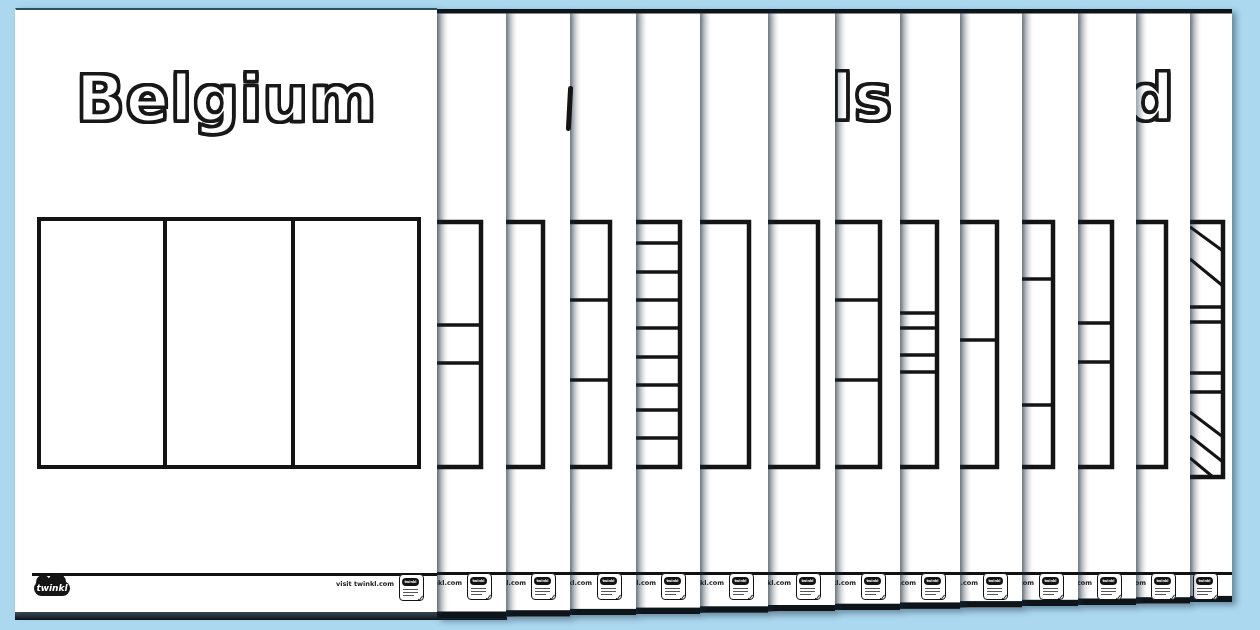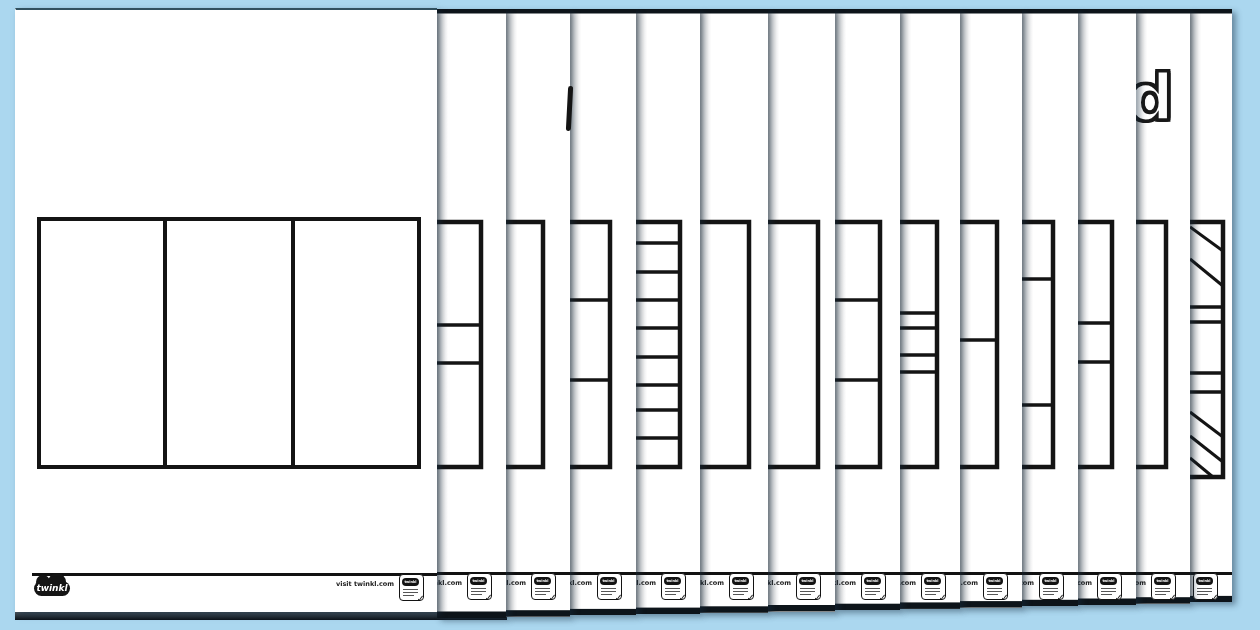--- a/index.html
+++ b/index.html
@@ -185,20 +185,21 @@
         </div>
       </div>
       <div class="strip" style="left: 835px; top: 9px; width: 65px; height: 601.2px; z-index: 183;">
         <svg width="65" height="601.2" class="fsvg">
           <rect x="0" y="0" width="65" height="4.5" fill="#0d141a"></rect>
           <rect x="0" y="594.7" width="65" height="6.5" fill="#0d141a"></rect>
           <rect x="-12" y="213" width="57" height="245" fill="none" stroke="#141414" stroke-width="4.5"></rect>
           <line x1="-6" y1="291" x2="43" y2="291" stroke="#141414" stroke-width="3.5"></line>
           <line x1="-6" y1="371" x2="43" y2="371" stroke="#141414" stroke-width="3.5"></line>
         </svg>
+        <span class="bubble" style="left: -4px; top: 57px;">ls</span>
         <div class="fline" style="left: 0px; top: 563px; width: 65px;"></div>
         <div class="visit" style="left: -57px; top: 570px;">visit twinkl.com</div>
         <div class="stamp" style="left: 26px; top: 564px;">
           <span class="sc">
             <i>twinkl</i>
           </span>
           <span class="ln" style="top:13.5px;"></span>
           <span class="ln" style="top:16.5px;"></span>
           <span class="ln" style="top:19.5px;width:11px;"></span>
           <span class="chk">✓</span>
@@ -327,20 +328,21 @@
           </span>
           <span class="ln" style="top:13.5px;"></span>
           <span class="ln" style="top:16.5px;"></span>
           <span class="ln" style="top:19.5px;width:11px;"></span>
           <span class="chk">✓</span>
         </div>
       </div>
     </div>
 
   <div class="page-front">
+    <div class="bubble front-title">Belgium</div>
 
     <div class="flag-front">
       <div class="vl" id="vl0" style="left: 122px;"></div>
       <div class="vl" id="vl1" style="left: 250px;"></div>
     </div>
 
     <div class="fline" style="left:16px;top:563px;width:405px;"></div>
     <div class="cloud">
       <span>twinkl</span>
     </div>

